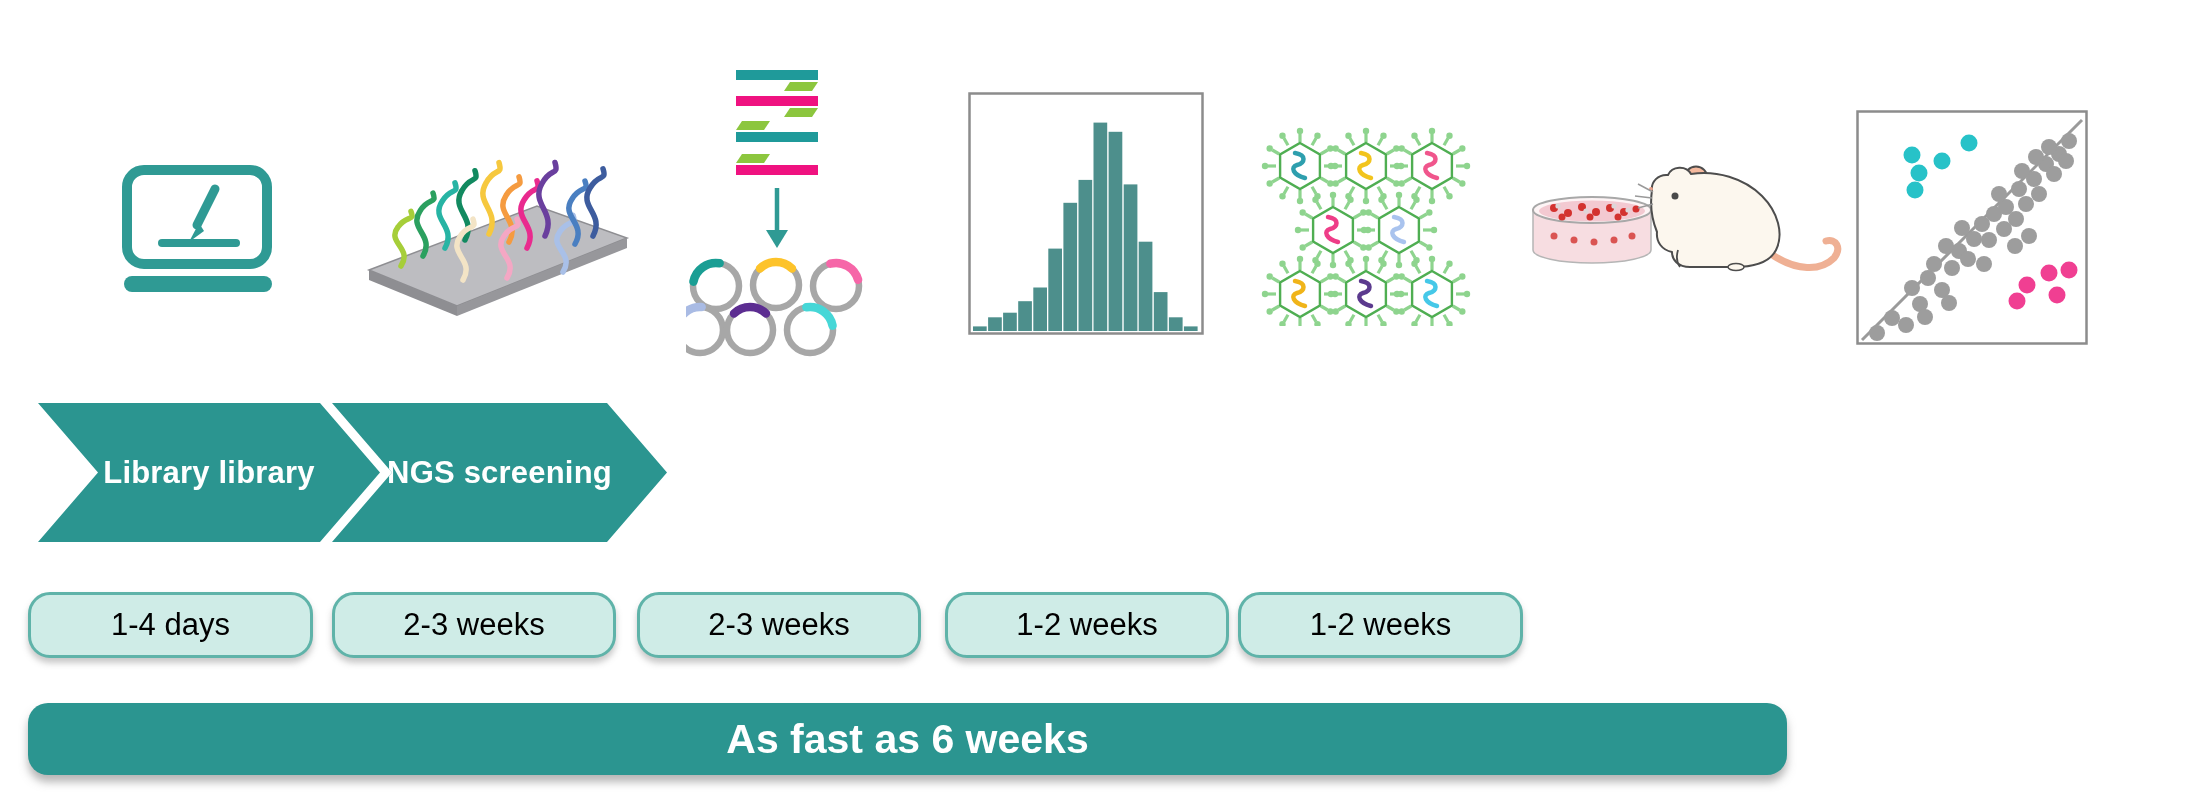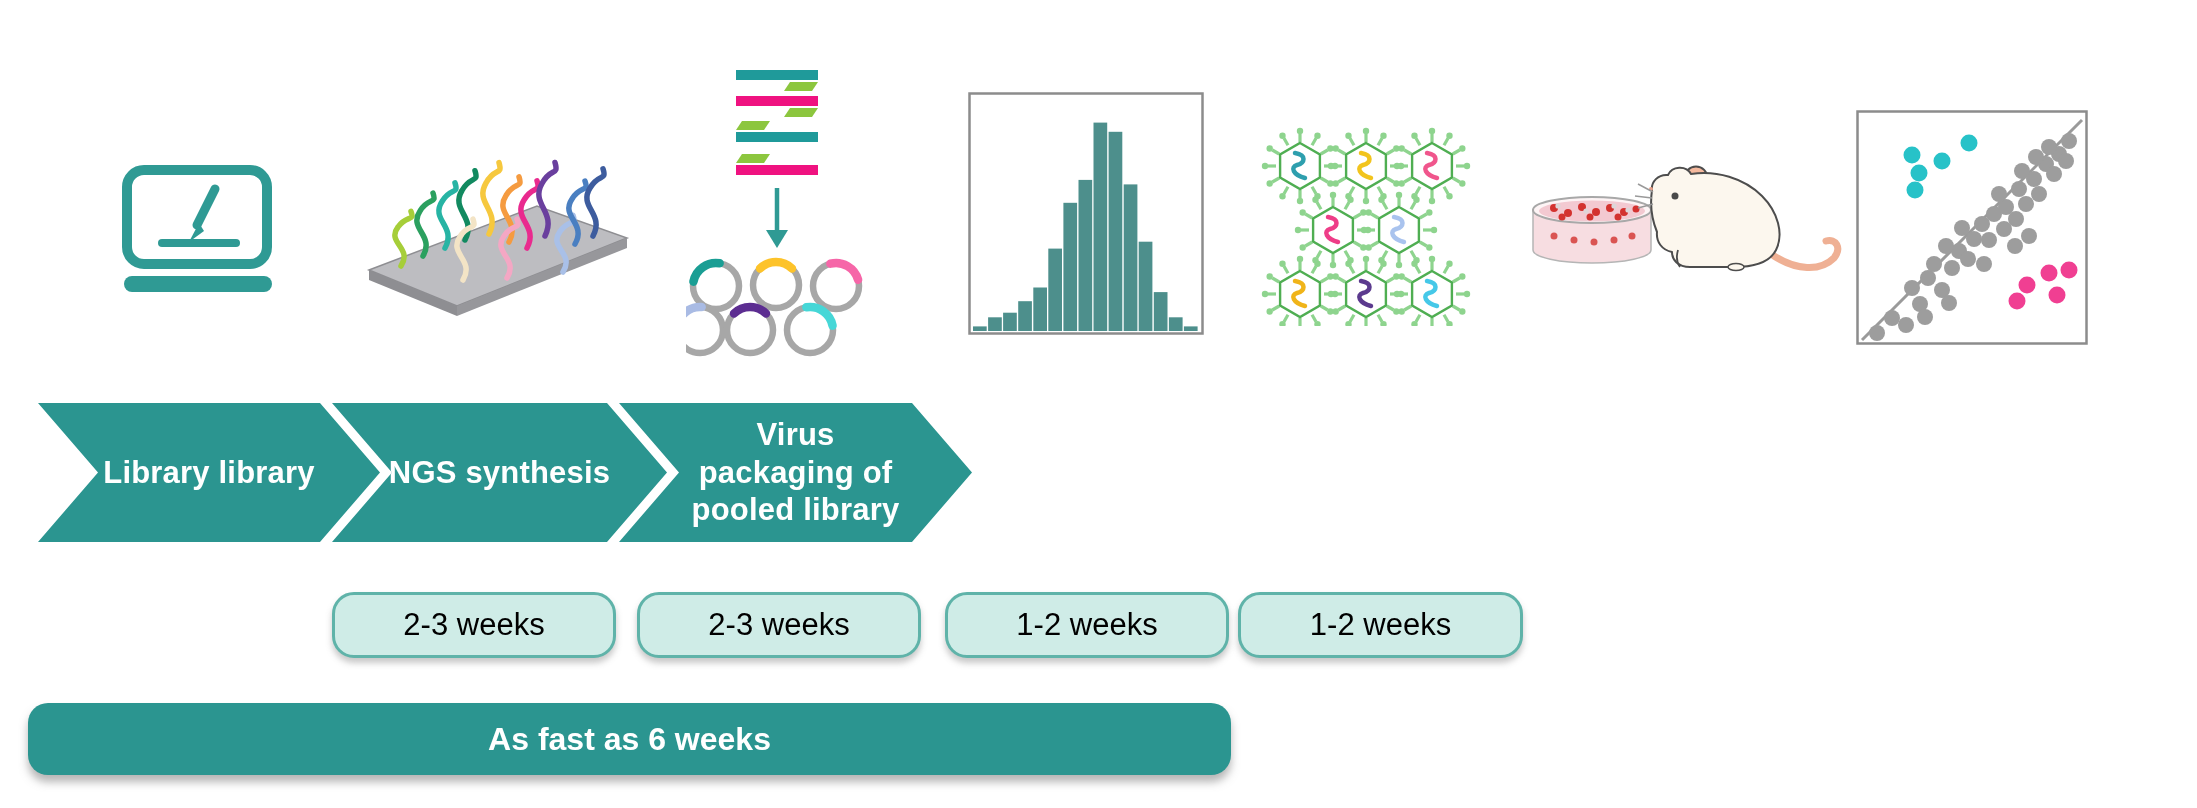--- a/index.html
+++ b/index.html
@@ -19,23 +19,23 @@
     color:#fff;font-weight:bold;font-size:31px;line-height:1.22;text-align:center;
     letter-spacing:.2px;
   }
   .pill{
     position:absolute;top:592px;height:66px;box-sizing:border-box;
     background:var(--pill-bg,#cfece7);border:3px solid var(--pill-border,#5fb3a9);
     border-radius:22px;display:flex;align-items:center;justify-content:center;
     font-size:31px;color:#000;box-shadow:0 5px 6px rgba(110,110,110,.38);
   }
   .summary-bar{
-    position:absolute;left:28px;top:703px;width:1203px;height:72px;border-radius:20px;
+    position:absolute;left:28px;top:703px;width:1759px;height:72px;border-radius:20px;
     background:var(--teal,#2b9590);display:flex;align-items:center;justify-content:center;
-    color:#fff;font-weight:bold;font-size:32px;box-shadow:0 7px 8px rgba(110,110,110,.5);
+    color:#fff;font-weight:bold;font-size:41px;box-shadow:0 7px 8px rgba(110,110,110,.5);
   }
 </style>
 </head>
 <body>
 
 <div id="canvas">
 
   <svg class="icon-slot" style="left:118px;top:163px" width="160" height="132" viewBox="0 0 160 132">
     <rect x="9" y="7" width="140" height="94" rx="17" fill="none" stroke="#2f9a94" stroke-width="10"></rect>
     <line x1="97" y1="26" x2="79" y2="62" stroke="#2f9a94" stroke-width="9" stroke-linecap="round"></line>
@@ -457,27 +457,25 @@
         <circle cx="201" cy="185" r="8.5" fill="#f03f92"></circle>
         <circle cx="161" cy="191" r="8.5" fill="#f03f92"></circle>
       </g>
   </svg>
 
   <div class="arrow-row">
     <div class="stage-arrow" style="width:342px">
       <span class="stage-label">Library library</span>
     </div>
     <div class="stage-arrow" style="width:335px">
-      <span class="stage-label">NGS synthesis</span>
-    </div>
-    <div class="stage-arrow" style="width:353px">
-      <span class="stage-label" style="max-width:218px">Virus packaging of pooled library</span>
+      <span class="stage-label">NGS screening</span>
     </div>
   </div>
 
+  <div class="pill" style="left:28px;width:285px">1-4 days</div>
   <div class="pill" style="left:332px;width:284px">2-3 weeks</div>
   <div class="pill" style="left:637px;width:284px">2-3 weeks</div>
   <div class="pill" style="left:945px;width:284px">1-2 weeks</div>
   <div class="pill" style="left:1238px;width:285px">1-2 weeks</div>
 
   <div class="summary-bar">
     <span>As fast as 6 weeks</span>
   </div>
 
 </div>

